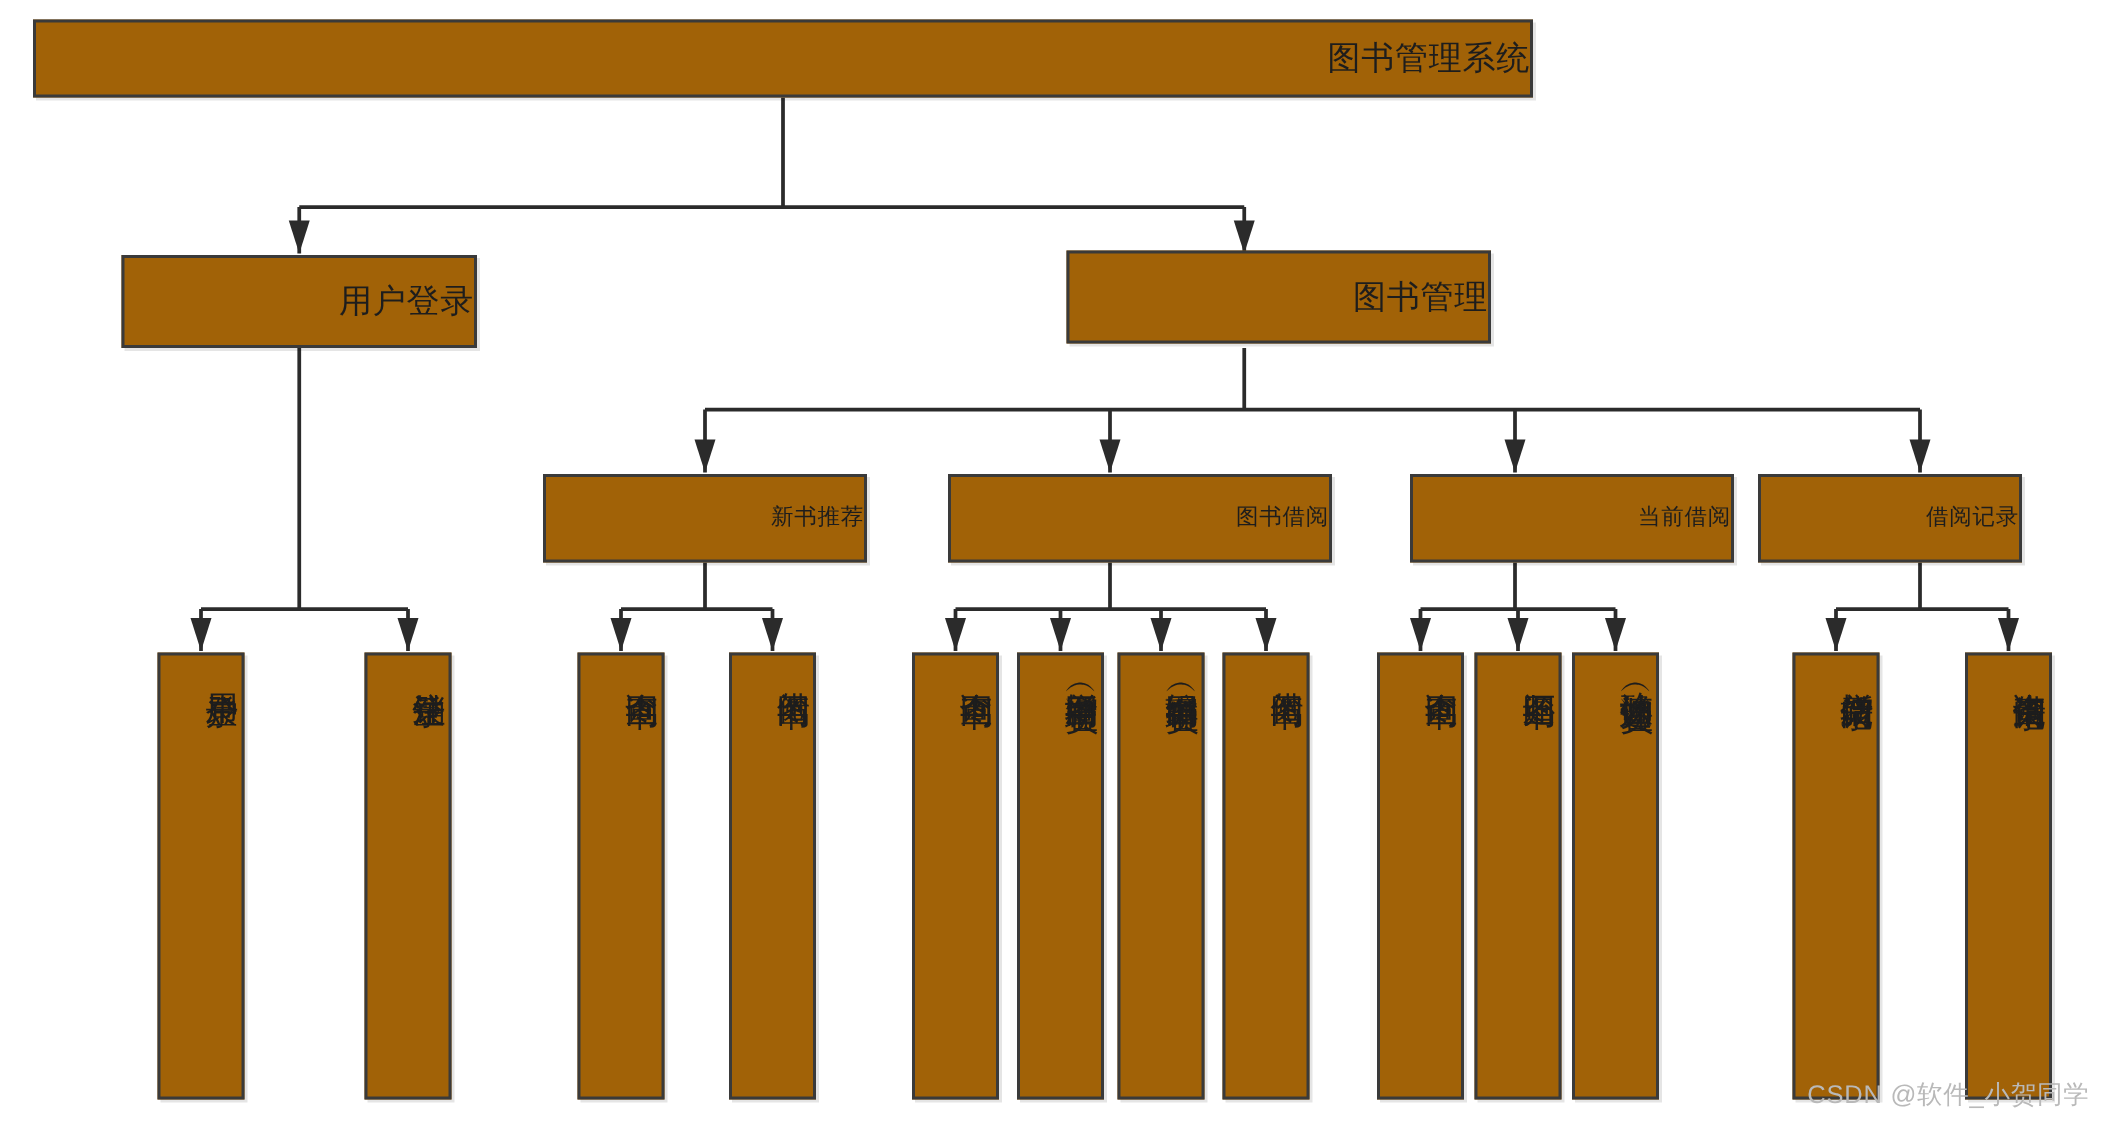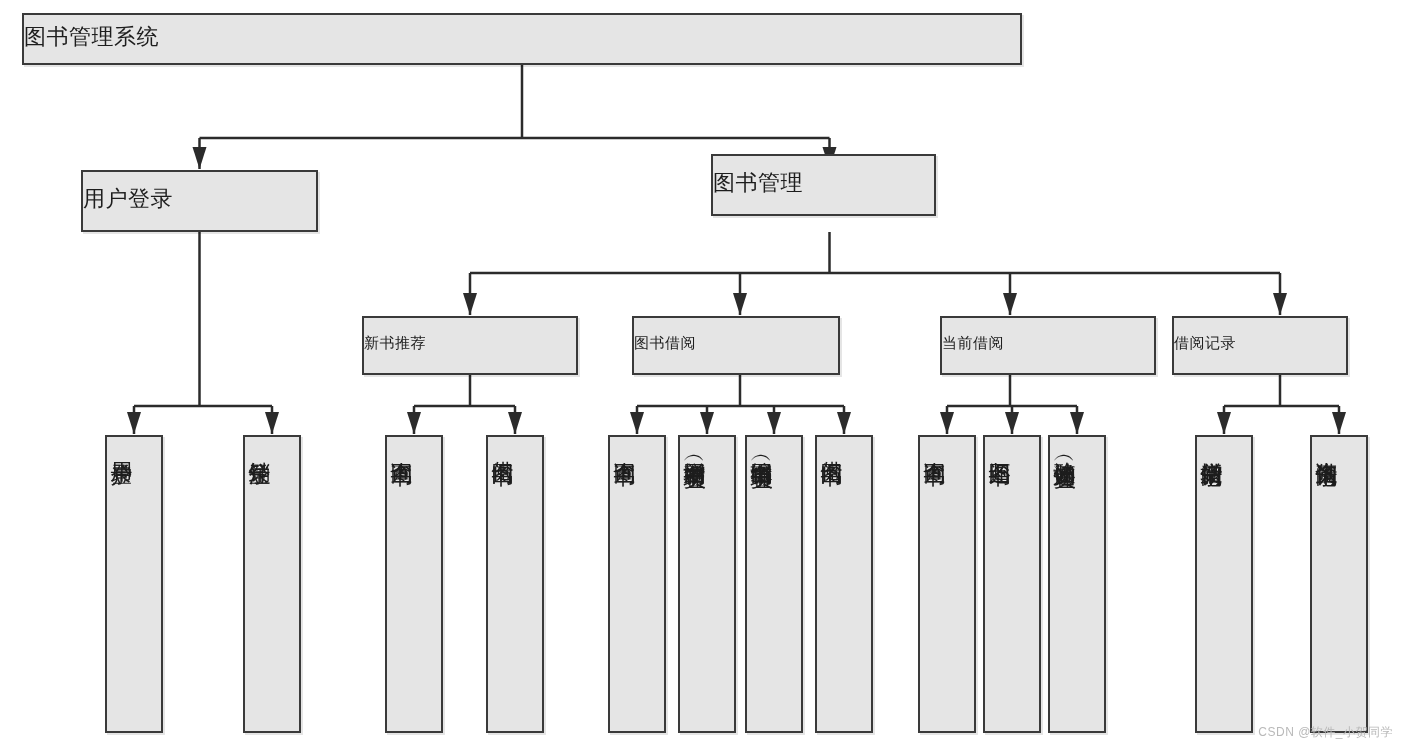--- a/index.html
+++ b/index.html
@@ -22,26 +22,25 @@
     left: 0;
     top: 0;
     width: 1405px;
     height: 747px;
     pointer-events: none;
   }
   .node {
     position: absolute;
     box-sizing: border-box;
     border: 2.5px solid #3a3a3a;
-    background: #e5e5e5;
+    background: #a16207;
     display: flex;
     align-items: center;
-    justify-content: flex-start;
+    justify-content: flex-end;
     box-shadow: 2px 2px 0 rgba(0,0,0,0.10);
-    font-family: Liberation Mono, monospace;
   }
   .node .label {
     color: #1d1d1d;
     font-size: 21px;
     line-height: 1.22;
     letter-spacing: 0.5px;
     text-align: center;
     white-space: nowrap;
   }
   .node.horizontal .label {
@@ -58,21 +57,21 @@
     line-height: 1.16;
     letter-spacing: 1px;
   }
   .node.root .label { font-size: 22px; }
   .node.l2 .label { font-size: 22px; }
   .node.l3 .label { font-size: 15px; }
   #watermark {
     position: absolute;
     right: 12px;
     bottom: 6px;
-    font-size: 12px;
+    font-size: 17px;
     color: #b9b9b9;
     letter-spacing: 0.5px;
     white-space: nowrap;
   }
 </style>
 </head>
 <body>
 
 <div id="canvas">
   <svg id="edges" viewBox="0 0 1405 747" width="1405" height="747" xmlns="http://www.w3.org/2000/svg">
@@ -129,27 +128,27 @@
       <line x1="1339" y1="406" x2="1339" y2="434" stroke="#2b2b2b" stroke-width="2.5"></line>
       <path d="M 1332 412 L 1339 434 L 1346 412 Z" fill="#2b2b2b"></path>
     </svg>
   <div id="nodes">
       <div class="node horizontal root" style="left: 22px; top: 13px; width: 1000px; height: 52px;">
         <span class="label">图书管理系统</span>
       </div>
       <div class="node horizontal l2" style="left: 81px; top: 170px; width: 237px; height: 62px;">
         <span class="label">用户登录</span>
       </div>
-      <div class="node horizontal l2" style="left: 711px; top: 154px; width: 225px; height: 62px;">
+      <div class="node horizontal l2" style="left: 711px; top: 167px; width: 283px; height: 62px;">
         <span class="label">图书管理</span>
       </div>
       <div class="node horizontal l3" style="left: 362px; top: 316px; width: 216px; height: 59px;">
         <span class="label">新书推荐</span>
       </div>
-      <div class="node horizontal l3" style="left: 632px; top: 316px; width: 208px; height: 59px;">
+      <div class="node horizontal l3" style="left: 632px; top: 316px; width: 256px; height: 59px;">
         <span class="label">图书借阅</span>
       </div>
       <div class="node horizontal l3" style="left: 902px; top: 316px; width: 216px; height: 59px; margin-left: 38px;">
         <span class="label">当前借阅</span>
       </div>
       <div class="node horizontal l3" style="left: 1172px; top: 316px; width: 176px; height: 59px;">
         <span class="label">借阅记录</span>
       </div>
       <div class="node vertical l4" style="left: 105px; top: 435px; width: 58px; height: 298px;">
         <span class="label">用户登录</span>

